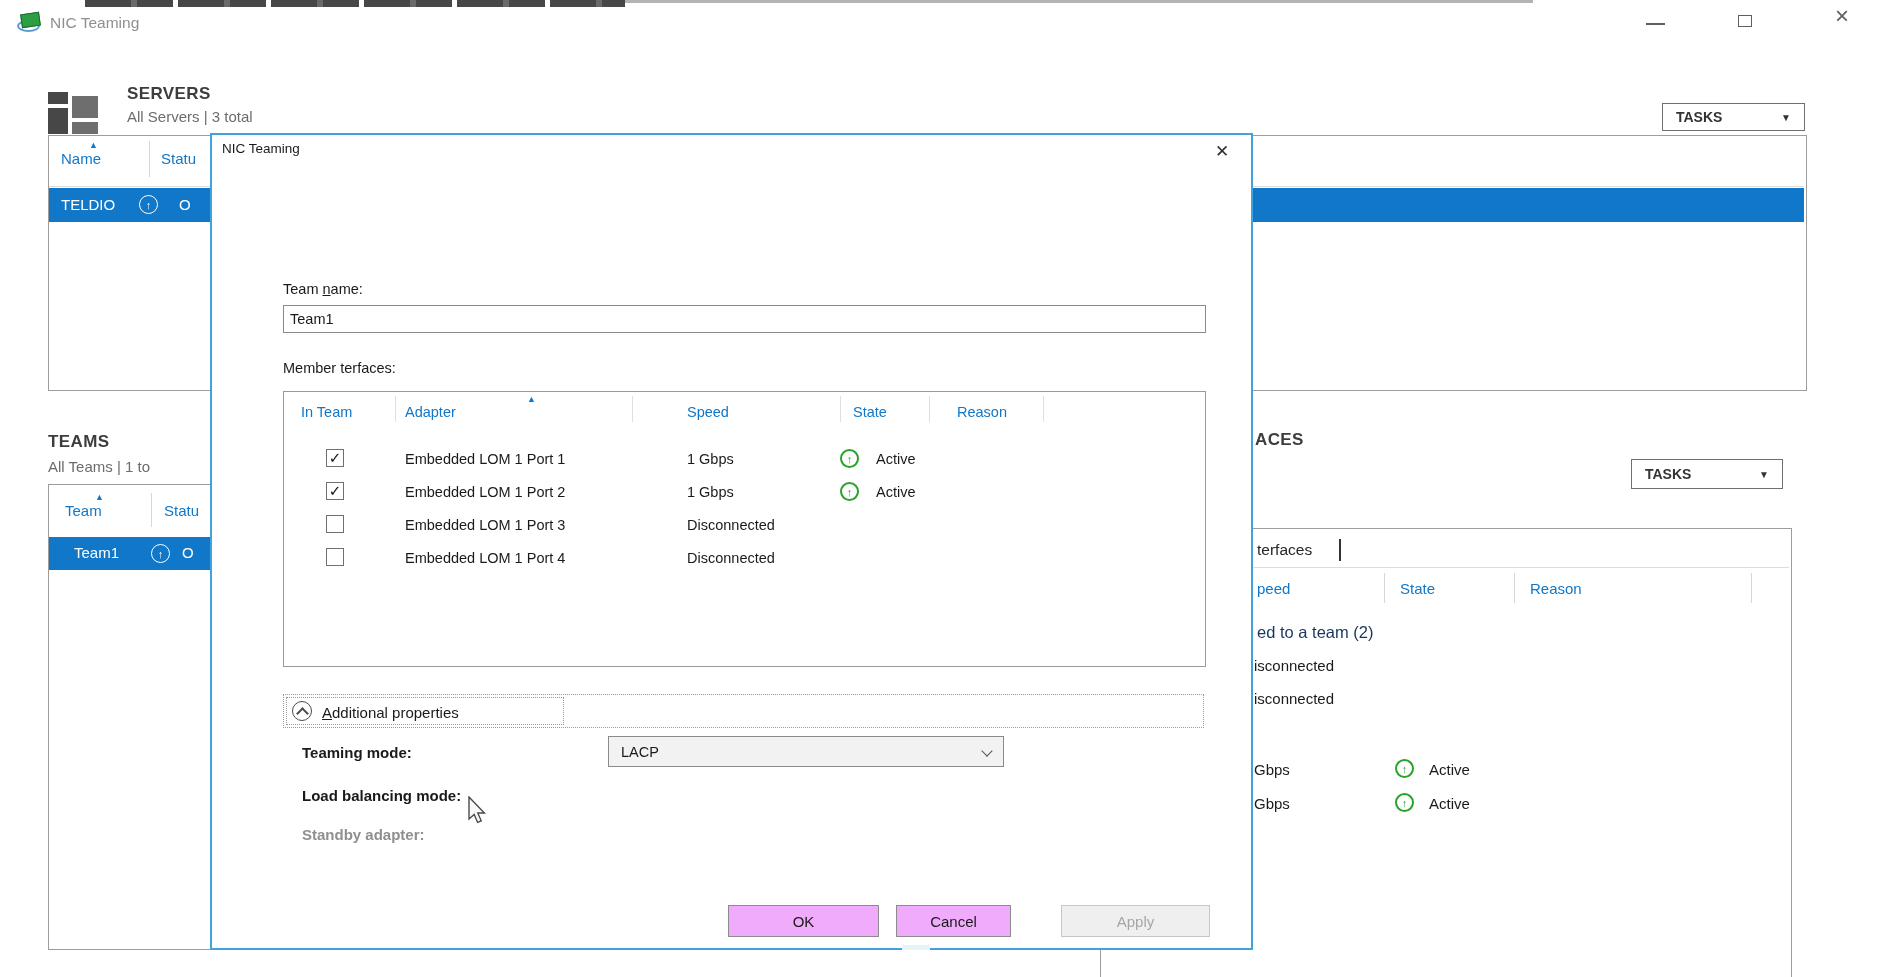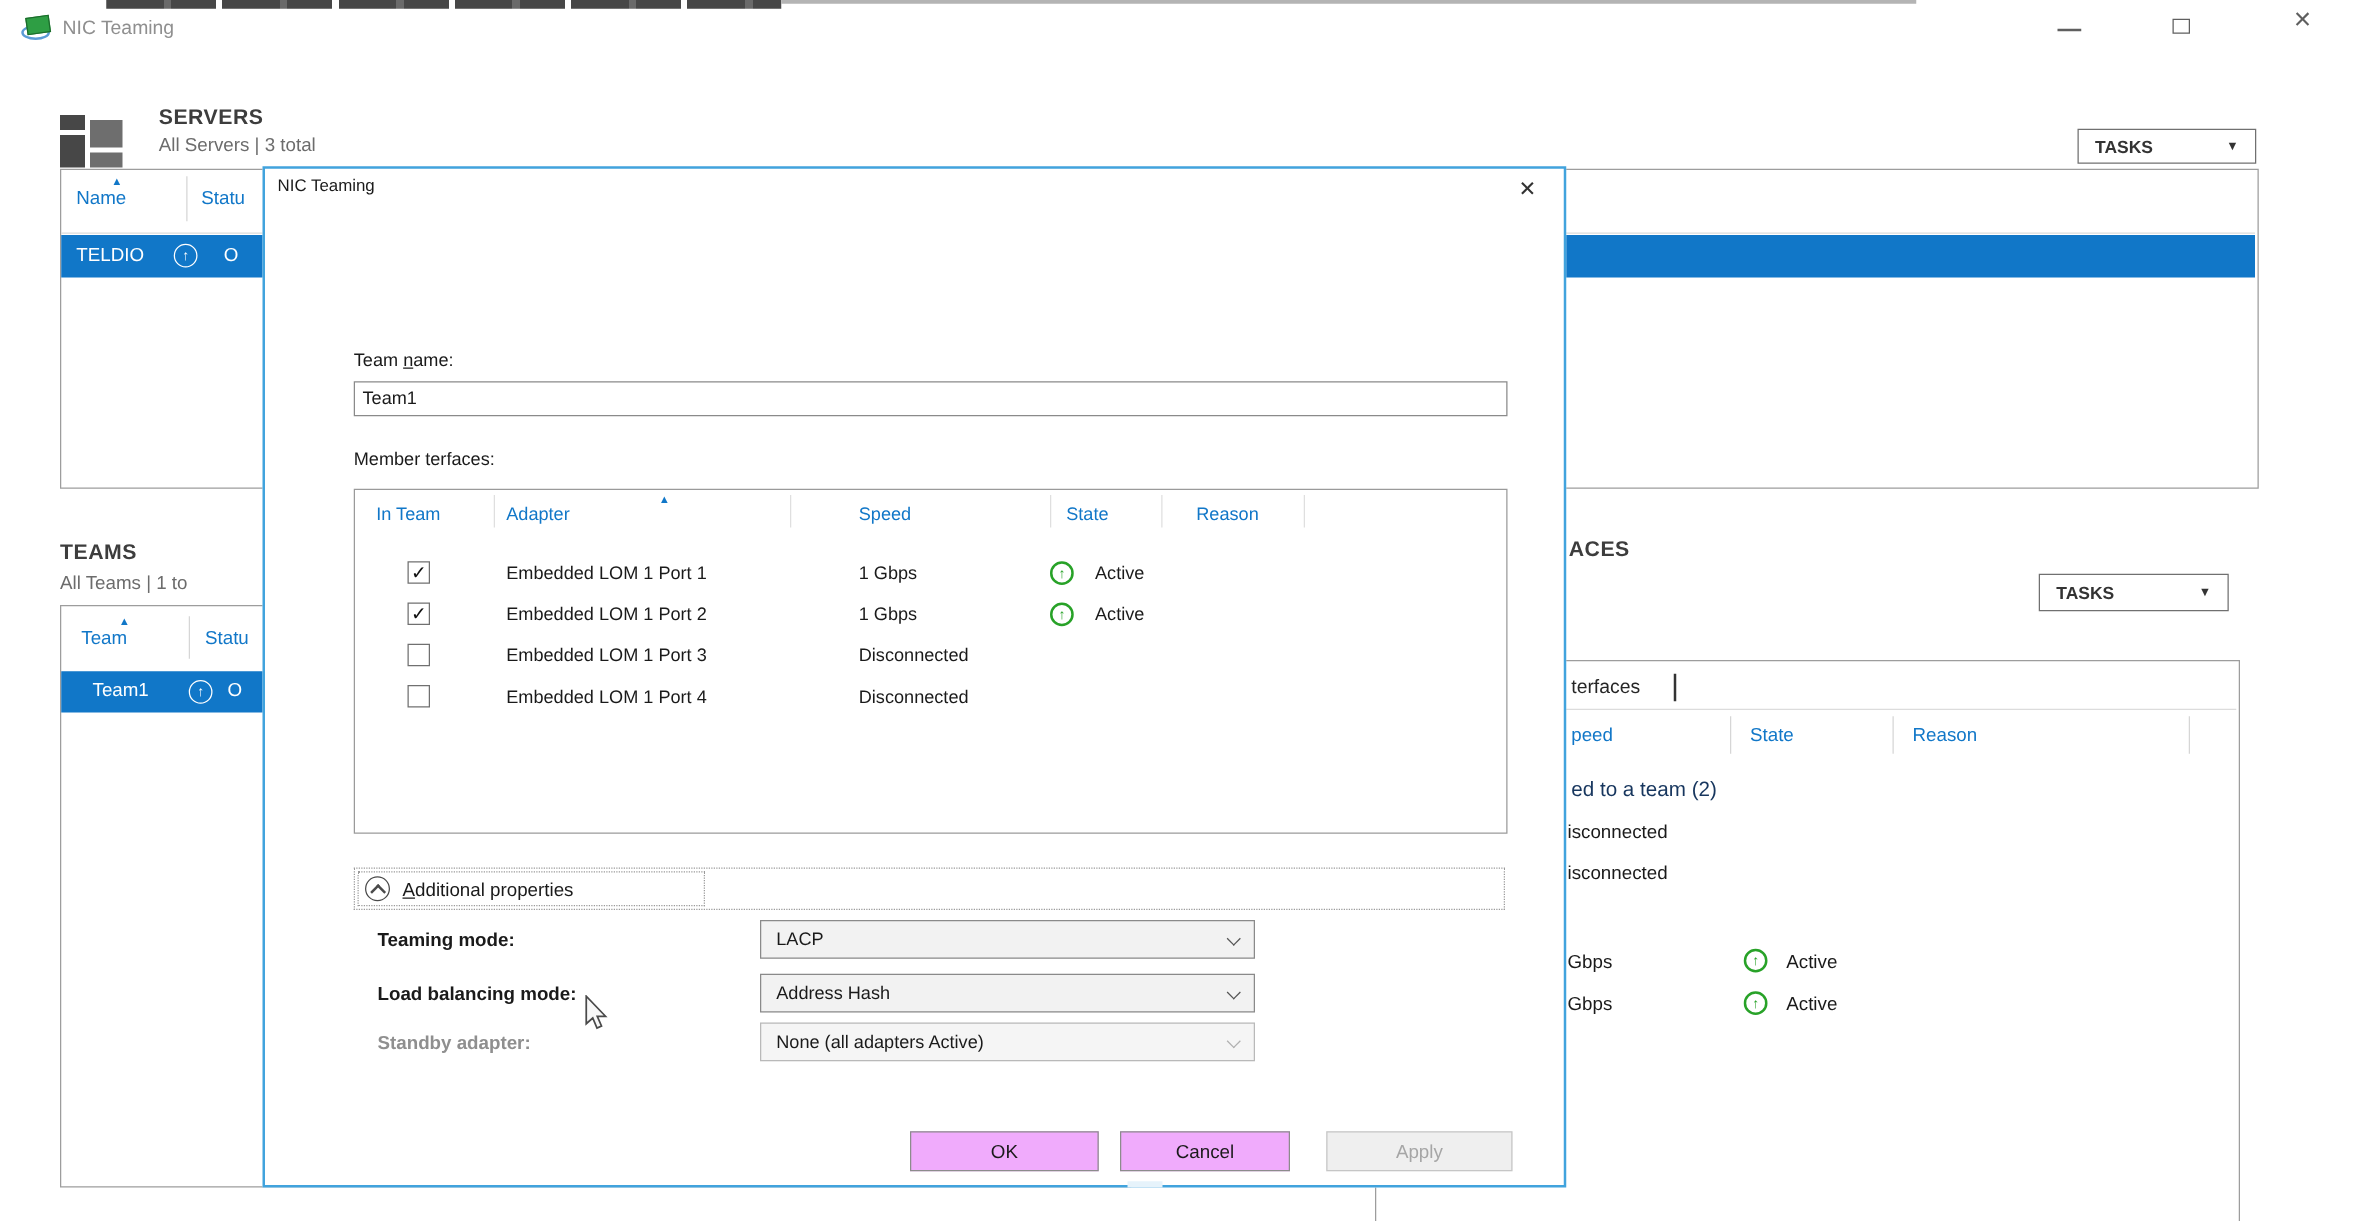--- a/index.html
+++ b/index.html
@@ -208,33 +208,25 @@
       <span style="text-decoration:underline;">A</span><span>dditional properties</span>
     </div>
 
     <div class="abs lbl-bold" style="left:90px;top:609px;">Teaming mode:</div>
     <div class="dd" style="left:396px;top:601px;width:396px;height:31px;">
       <span>LACP</span>
       <span class="chev"></span>
     </div>
 
     <div class="abs lbl-bold" style="left:90px;top:652px;">Load balancing mode:</div>
-    <div class="dd" style="left:396px;top:644px;width:396px;height:31px;">
-      <span>Address Hash</span>
-      <span class="chev"></span>
-    </div>
 
     <div class="abs lbl-bold disabled" style="left:90px;top:691px;">Standby adapter:</div>
-    <div class="dd disabled" style="left:396px;top:683px;width:396px;height:31px;">
-      <span>None (all adapters Active)</span>
-      <span class="chev"></span>
-    </div>
 
     <div class="abs btn" style="left:516px;top:770px;width:151px;height:32px;">OK</div>
-    <div class="abs btn" style="left:684px;top:770px;width:136px;height:32px;">Cancel</div>
+    <div class="abs btn" style="left:684px;top:770px;width:115px;height:32px;">Cancel</div>
     <div class="abs btn disabled" style="left:849px;top:770px;width:149px;height:32px;">Apply</div>
   </div>
 
   <div class="abs" style="left:902px;top:945px;width:28px;height:5px;background:#e6f3fb;z-index:11;"></div>
 
   <svg class="abs" style="left:468px;top:796px;z-index:20;" width="24" height="32" viewBox="0 0 24 32">
     <polygon points="1,1 1,23 6.2,18.4 9.6,26.4 13.2,24.8 9.8,17 16.4,17" fill="#f8f8f8" stroke="#4a4a4a" stroke-width="1.4"></polygon>
   </svg>
 
 </div>

